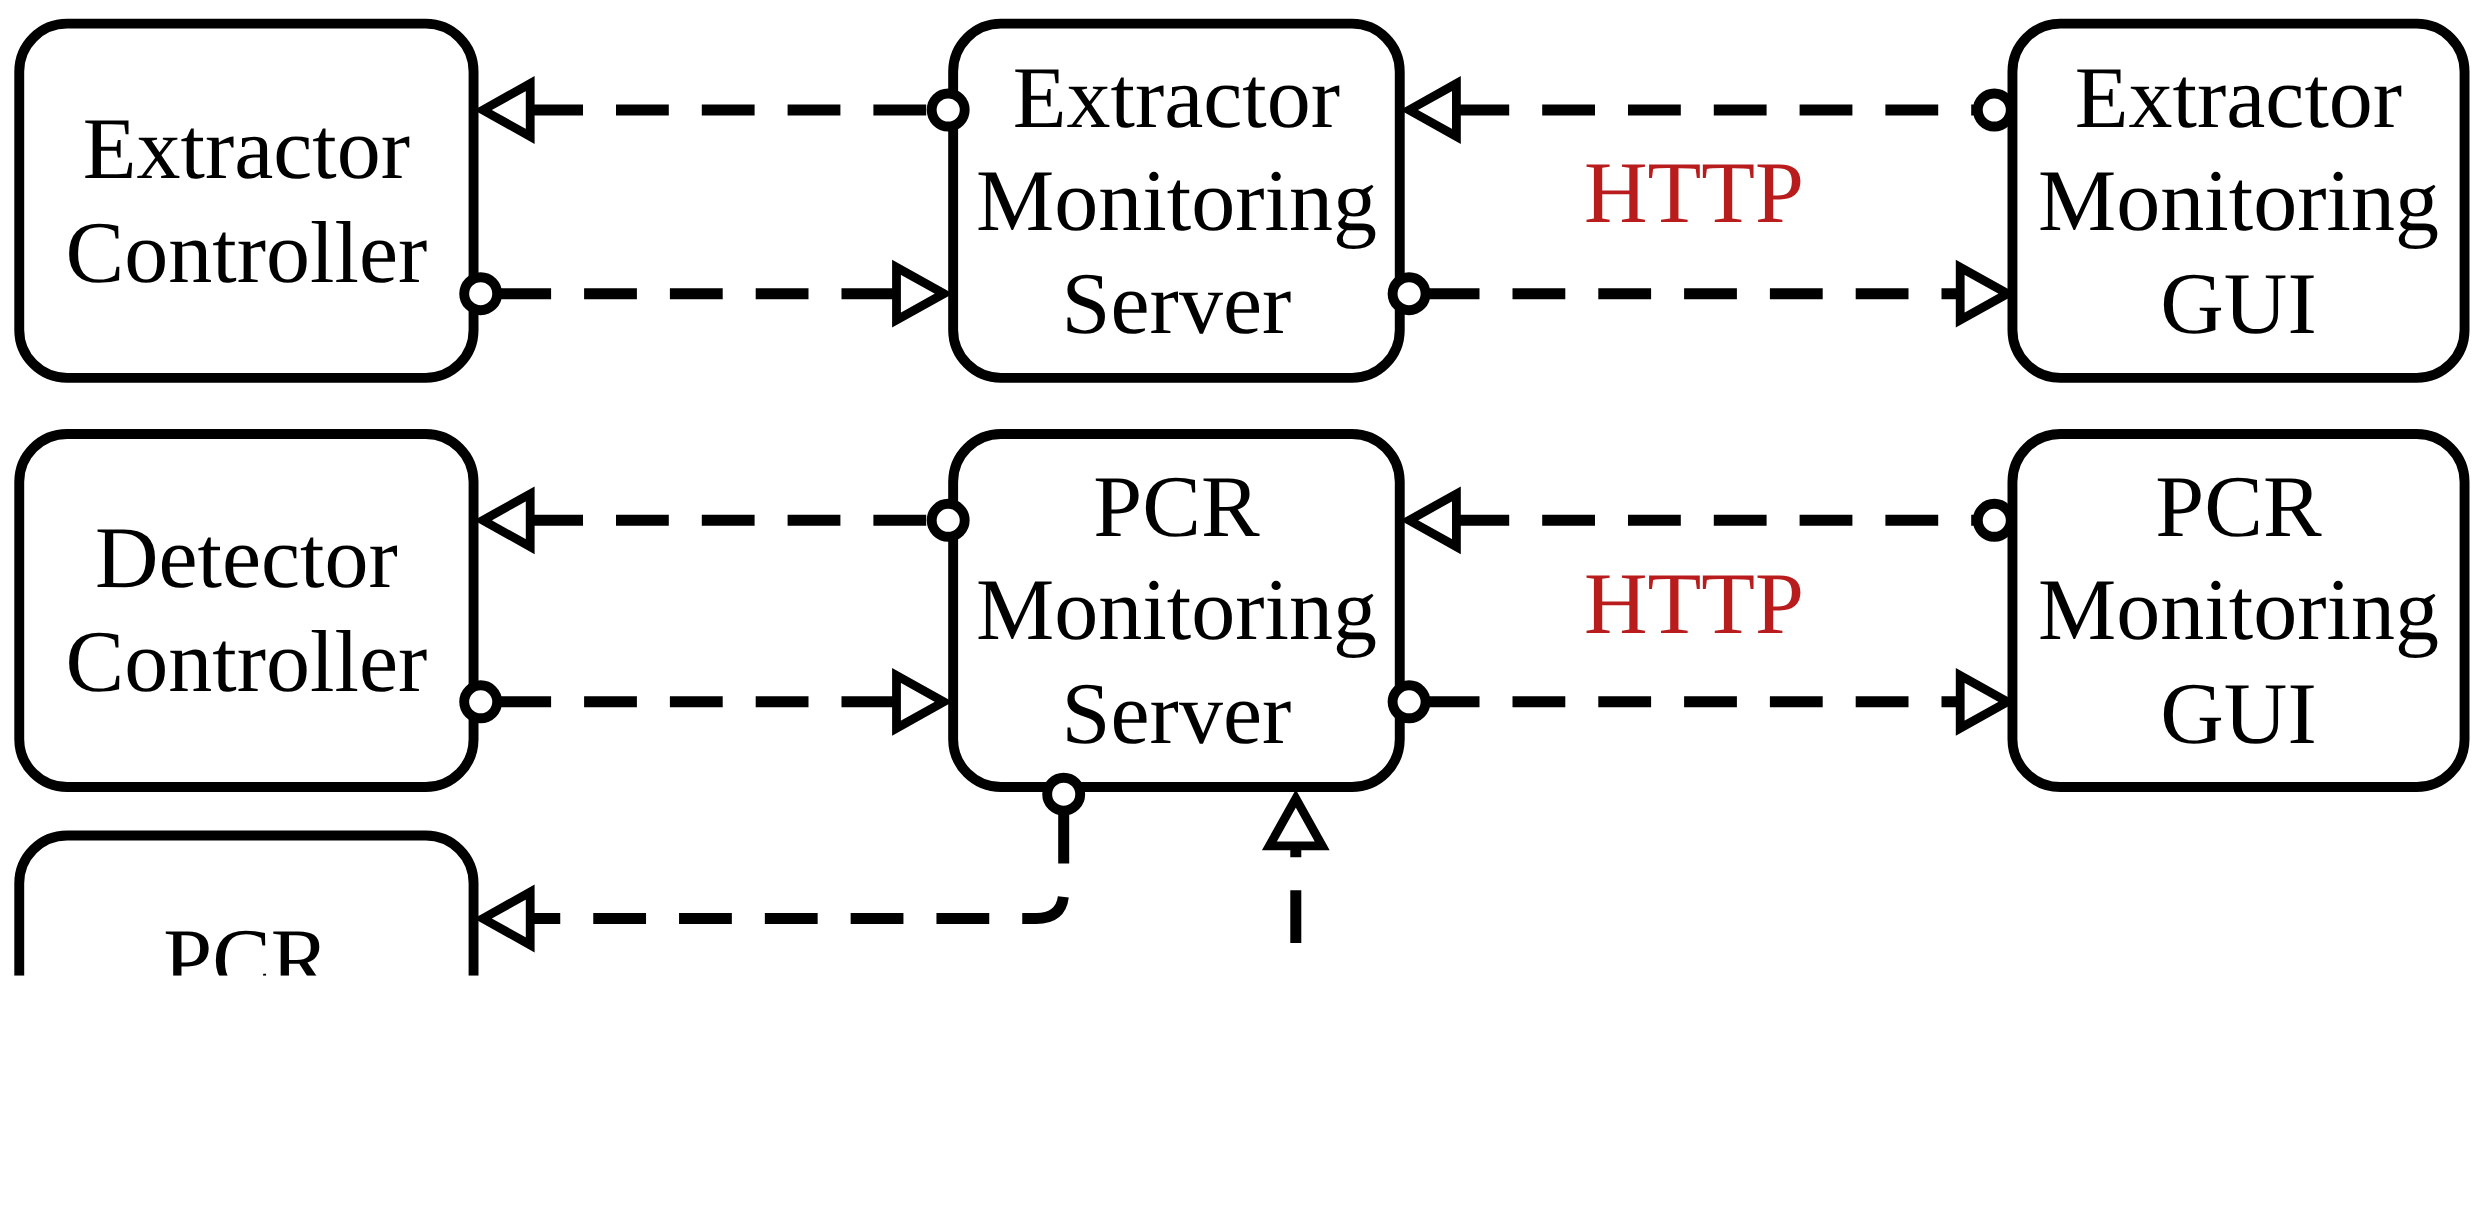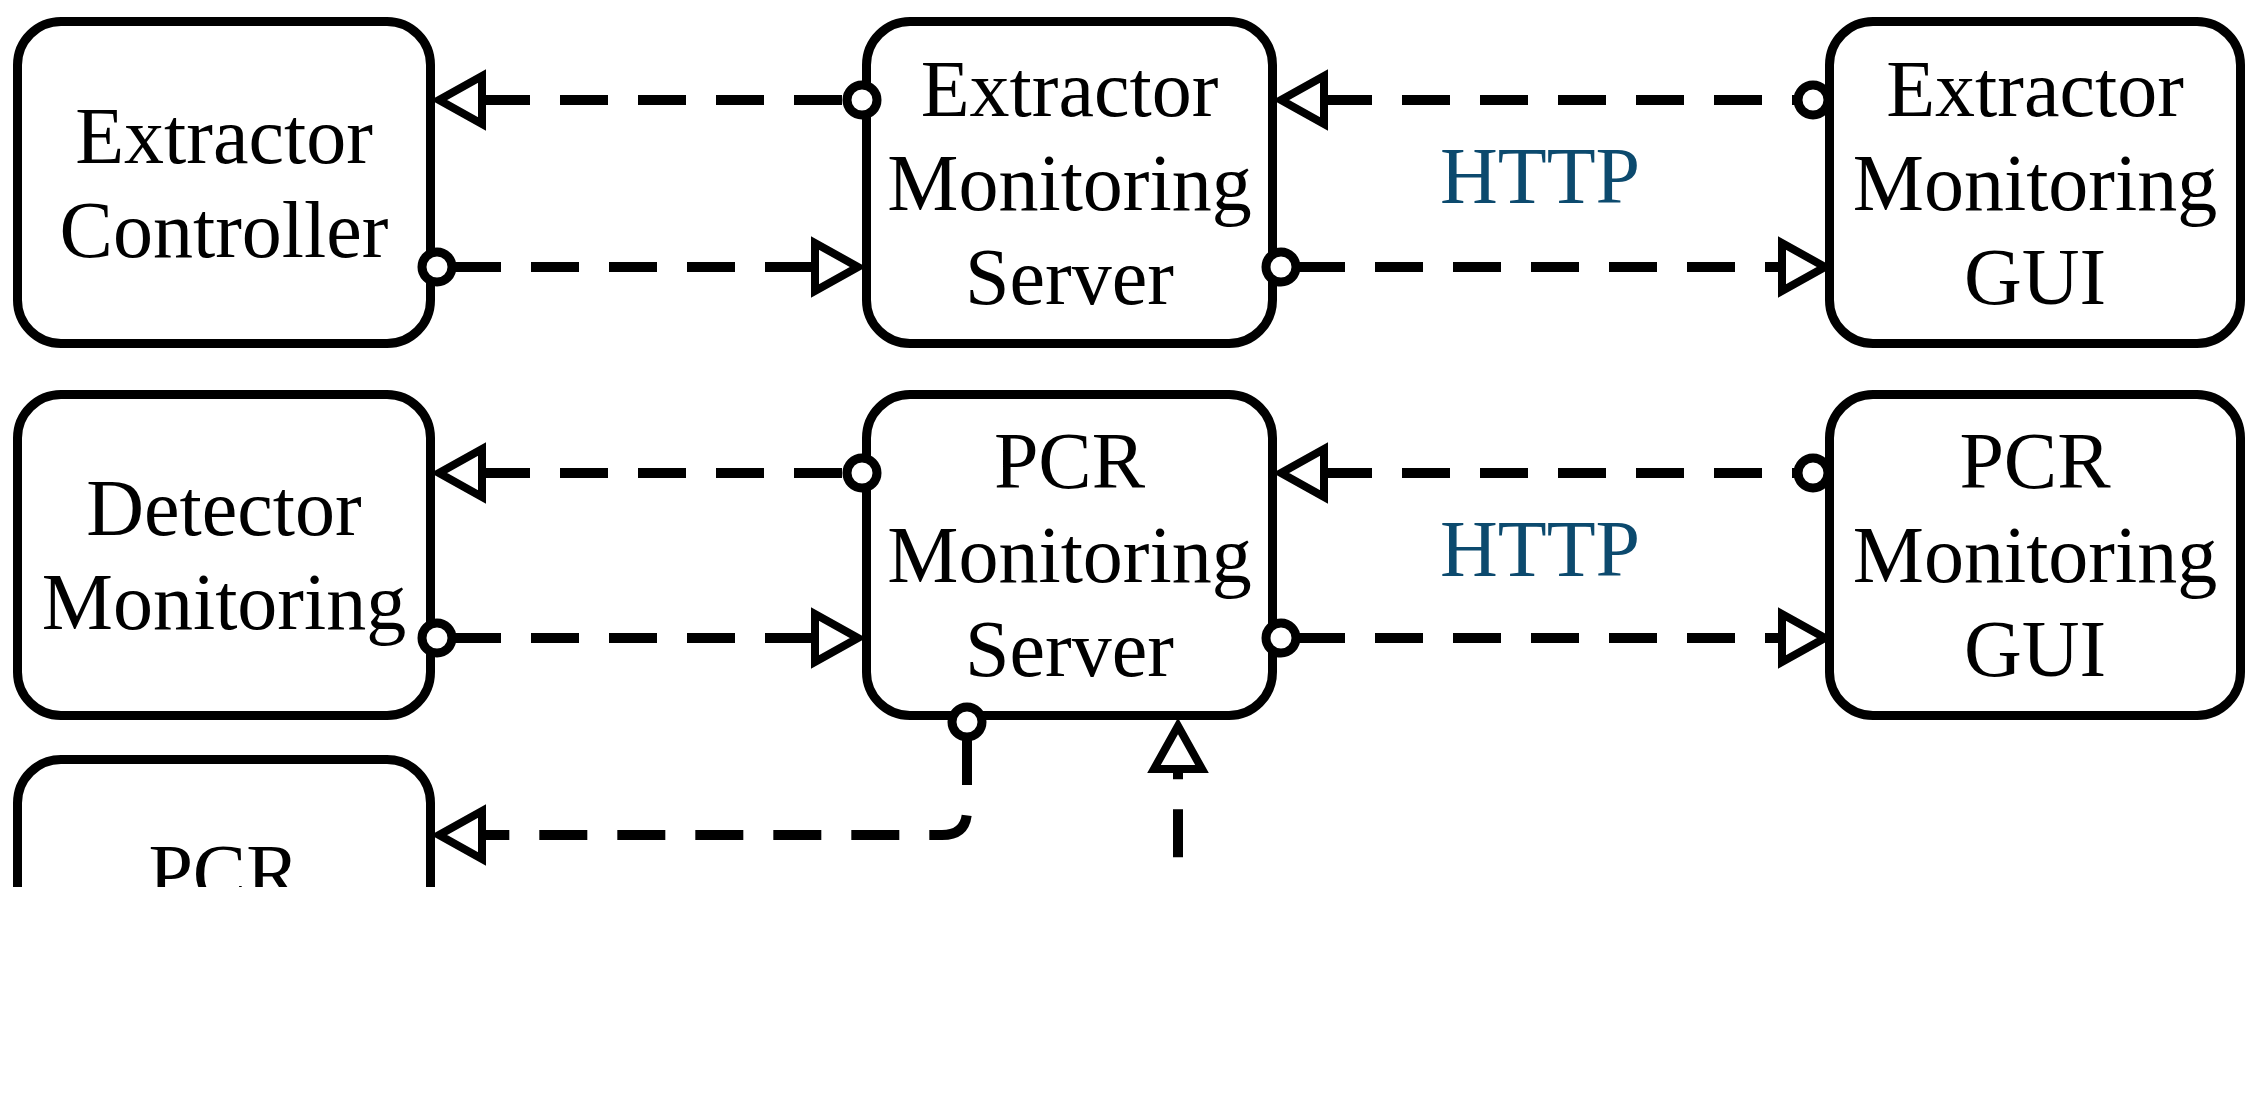--- a/index.html
+++ b/index.html
@@ -37,21 +37,21 @@
   .row-2 { top: 390px; height: 330px; }
   .row-3 { top: 755px; height: 330px; }
 
   .edge-label {
     position: absolute;
     left: 1390px;
     width: 300px;
     text-align: center;
     font-size: 80px;
     line-height: 84px;
-    color: #0c4a6e;
+    color: #b91c1c;
     z-index: 2;
   }
   .edge-label.top    { top: 134px; }
   .edge-label.bottom { top: 507px; }
 
   svg.connector-layer {
     position: absolute;
     left: 0; top: 0;
     width: 2262px;
     height: 1097px;
@@ -91,21 +91,21 @@
 Server</div>
   </div>
   <div class="node col-right row-1">
     <div class="node-label">Extractor
 Monitoring
 GUI</div>
   </div>
 
   <div class="node col-left row-2">
     <div class="node-label">Detector
-Monitoring</div>
+Controller</div>
   </div>
   <div class="node col-mid row-2">
     <div class="node-label">PCR
 Monitoring
 Server</div>
   </div>
   <div class="node col-right row-2">
     <div class="node-label">PCR
 Monitoring
 GUI</div>

